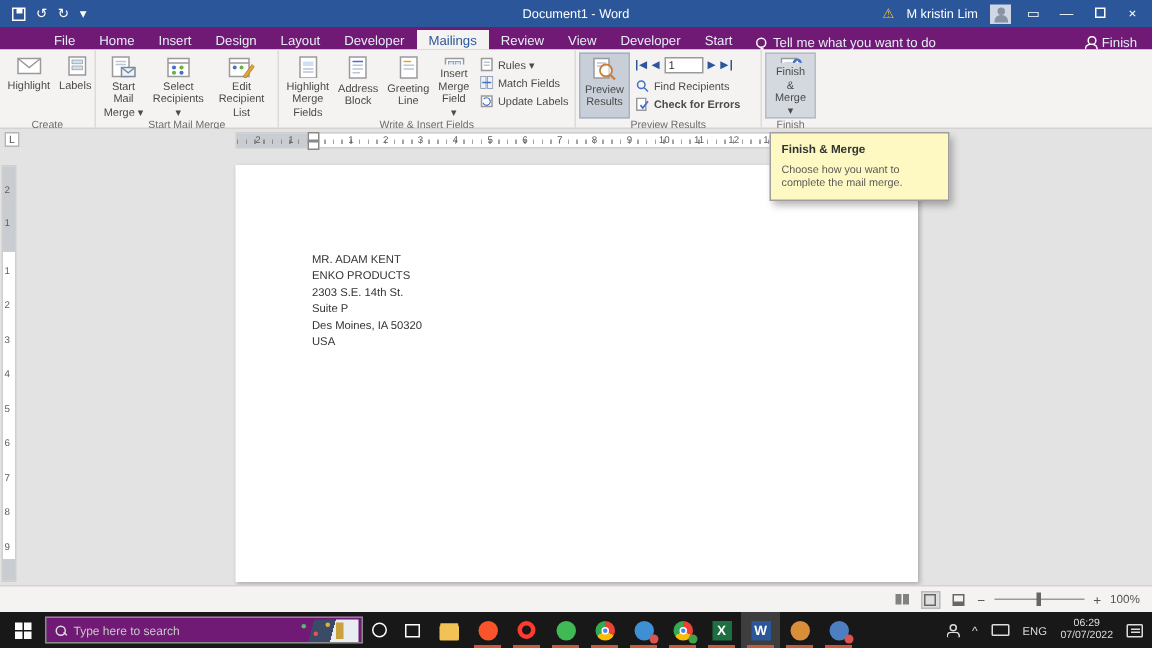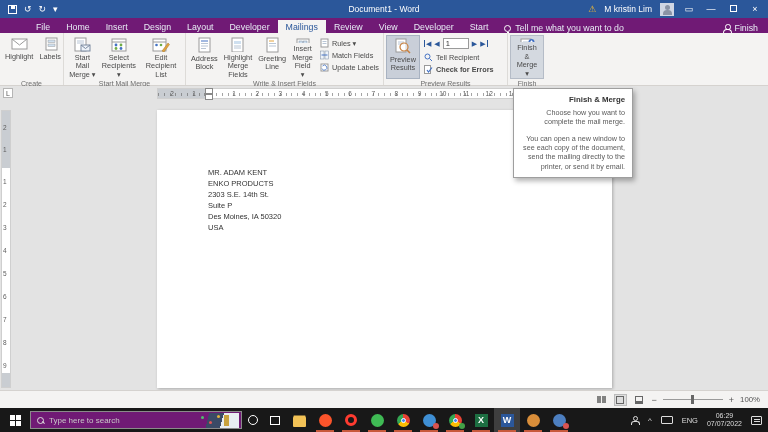--- a/index.html
+++ b/index.html
@@ -74,22 +74,22 @@
   .docarea { position:absolute; left:0; top:101px; width:768px; height:289px; background:#e3e3e3; overflow:hidden; }
   .vruler { position:absolute; left:1px; top:9px; width:10px; height:278px;
     background:linear-gradient(180deg,#c9cdd2 0 57px,#ffffff 57px 262px,#c9cdd2 262px 278px);
     border:1px solid #cfcfcf; }
   .vnum { position:absolute; font-size:6.5px; color:#5d5d5d; left:1px; transform:translateY(-50%); }
   .page { position:absolute; left:157px; top:9px; width:455px; height:278px; background:#fff;
     box-shadow:1px 1px 3px rgba(0,0,0,.25); }
   .addr { position:absolute; left:51px; top:57px; font-size:7.5px; line-height:11px; color:#333; }
 
   
-  .tooltip { position:absolute; left:513px; top:88px; width:120px; background:#ffffff; border:1px solid #9e9e9e;
-    box-shadow:2px 3px 5px rgba(0,0,0,.3); padding:6px 7px; z-index:50;text-align:right; }
+  .tooltip { position:absolute; left:513px; top:88px; width:120px; background:#fef9c3; border:1px solid #9e9e9e;
+    box-shadow:2px 3px 5px rgba(0,0,0,.3); padding:6px 7px; z-index:50; }
   .tt-title { font-size:7.8px; font-weight:bold; color:#333; margin-bottom:4px; }
   .tt-body { font-size:7.2px; color:#5a5a5a; line-height:1.3; }
   .tt-body + .tt-body { margin-top:7px; }
 
   
   .statusbar { position:absolute; left:0; top:390px; width:768px; height:18px; background:#f4f3f2;
     border-top:1px solid #d5d2cf; display:flex; align-items:center; font-size:7.8px; color:#555; }
   .sb-left { display:flex; align-items:center; gap:10px; padding-left:6px; }
   .sb-right { margin-left:auto; display:flex; align-items:center; gap:6px; padding-right:8px; }
   .bookicon { width:10px; height:8px; border:1px solid #777; border-radius:1px; position:relative; }
@@ -246,37 +246,37 @@
       </div>
     </div>
     <div class="glabel">Start Mail Merge</div>
   </div>
 
   <div class="rgroup" style="width:198px;">
     <div class="gbody">
       <div class="bigbtn">
         <svg width="15" height="16">
             <rect x="2" y="1" width="11" height="14" fill="#fff" stroke="#9a9a9a"></rect>
+            <rect x="4" y="4" width="7" height="3" fill="#cfe0f0"></rect>
+            <line x1="4" y1="9" x2="11" y2="9" stroke="#b9c6d6"></line>
+            <line x1="4" y1="11" x2="11" y2="11" stroke="#b9c6d6"></line>
+          </svg>
+        <span>Highlight
+Merge Fields</span>
+      </div>
+      <div class="bigbtn">
+        <svg width="15" height="16">
+            <rect x="2" y="1" width="11" height="14" fill="#fff" stroke="#9a9a9a"></rect>
             <line x1="4" y1="4" x2="11" y2="4" stroke="#4472c4"></line>
             <line x1="4" y1="6.5" x2="11" y2="6.5" stroke="#b9c6d6"></line>
             <line x1="4" y1="9" x2="11" y2="9" stroke="#b9c6d6"></line>
             <line x1="4" y1="11.5" x2="9" y2="11.5" stroke="#b9c6d6"></line>
           </svg>
         <span>Address
 Block</span>
-      </div>
-      <div class="bigbtn">
-        <svg width="15" height="16">
-            <rect x="2" y="1" width="11" height="14" fill="#fff" stroke="#9a9a9a"></rect>
-            <rect x="4" y="4" width="7" height="3" fill="#cfe0f0"></rect>
-            <line x1="4" y1="9" x2="11" y2="9" stroke="#b9c6d6"></line>
-            <line x1="4" y1="11" x2="11" y2="11" stroke="#b9c6d6"></line>
-          </svg>
-        <span>Highlight
-Merge Fields</span>
       </div>
       <div class="bigbtn">
         <svg width="15" height="16">
             <rect x="2" y="1" width="11" height="14" fill="#fff" stroke="#9a9a9a"></rect>
             <line x1="4" y1="4" x2="9" y2="4" stroke="#e2a33d"></line>
             <line x1="4" y1="6.5" x2="11" y2="6.5" stroke="#b9c6d6"></line>
             <line x1="4" y1="9" x2="11" y2="9" stroke="#b9c6d6"></line>
           </svg>
         <span>Greeting
 Line</span>
@@ -340,21 +340,21 @@
           <span class="navarrow">◀</span>
           <input class="recbox" value="1" style="">
           <span class="navarrow">▶</span>
           <span class="navarrow navbar-r">▶</span>
         </div>
         <div class="smallbtn" style="padding:2px 0 0 2px;">
           <svg width="9" height="9">
               <circle cx="3.5" cy="3.5" r="2.5" fill="none" stroke="#4472c4"></circle>
               <line x1="5.5" y1="5.5" x2="8" y2="8" stroke="#4472c4"></line>
             </svg>
-          <span>Tell Recipient</span>
+          <span>Find Recipients</span>
         </div>
         <div class="smallbtn" style="padding:3px 0 0 2px;font-weight:bold;">
           <svg width="9" height="9">
               <rect x="0.5" y="0.5" width="6" height="8" fill="#fff" stroke="#9a9a9a"></rect>
               <path d="M3 5 L4.5 7 L8 2.5" fill="none" stroke="#4472c4" stroke-width="1.2"></path>
             </svg>
           <span>Check for Errors</span>
         </div>
       </div>
     </div>
@@ -427,21 +427,20 @@
         <div>Suite P</div>
         <div>Des Moines, IA 50320</div>
         <div>USA</div>
       </div>
   </div>
 </div>
 
 <div class="tooltip">
   <div class="tt-title">Finish &amp; Merge</div>
   <div class="tt-body">Choose how you want to complete the mail merge.</div>
-  <div class="tt-body">You can open a new window to see each copy of the document, send the mailing directly to the printer, or send it by email.</div>
 </div>
 
 <div class="statusbar">
   <div class="sb-right">
     <span class="viewbtn">
         <span class="vglyph book"></span>
       </span>
     <span class="viewbtn active">
         <span class="vglyph"></span>
       </span>

